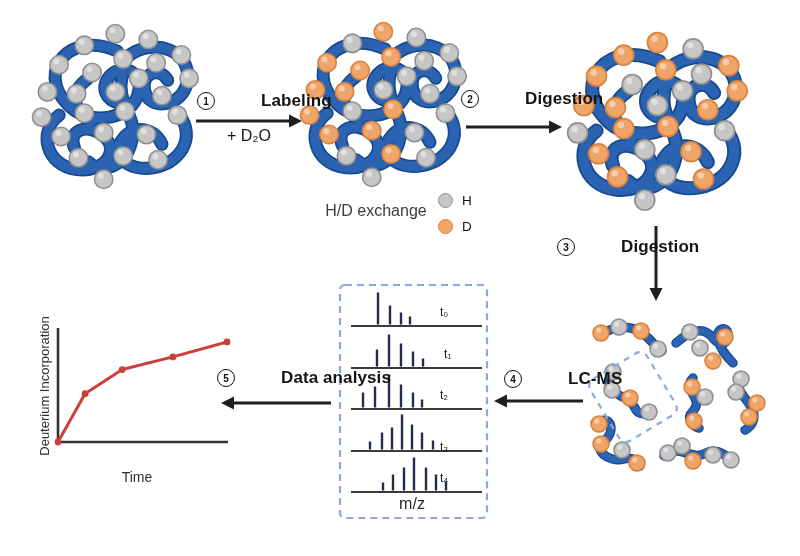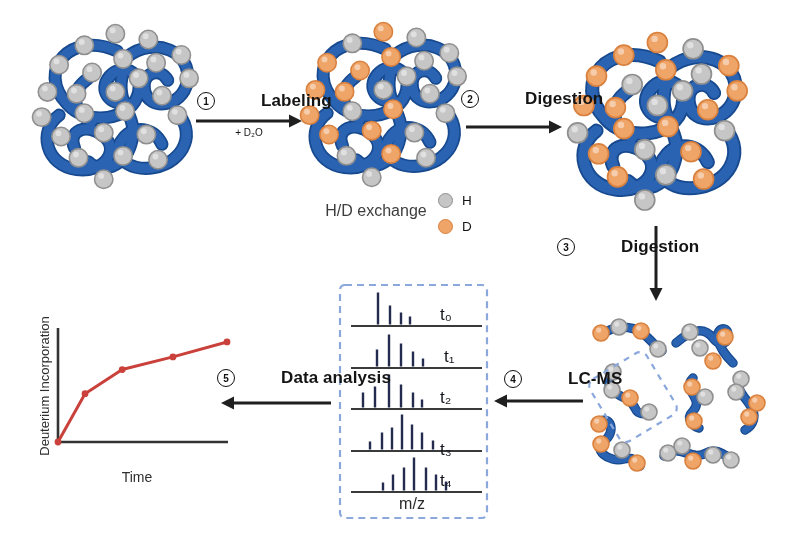--- a/index.html
+++ b/index.html
@@ -2,25 +2,25 @@
 <html><head>
 <meta charset="utf-8">
 <style>
   html,body{margin:0;padding:0;background:#fff;font-family:"Liberation Sans",sans-serif;}
   .canvas{position:relative;width:800px;height:556px;background:#ffffff;overflow:hidden;}
   #gfx{position:absolute;left:0;top:0;}
   .step{position:absolute;display:flex;align-items:center;gap:6px;color:#141414;white-space:nowrap;}
   .stepnum{width:16px;height:16px;border:1.6px solid #111;border-radius:50%;font-size:10px;font-weight:bold;
            display:flex;align-items:center;justify-content:center;flex:0 0 auto;color:#111;}
   .steplabel{font-weight:bold;font-size:17px;letter-spacing:.1px;padding-left:40px;}
-  .note{position:absolute;font-size:10px;color:#161616;text-align:center;}
+  .note{position:absolute;font-size:16px;color:#161616;text-align:center;}
   .caption{position:absolute;font-size:16px;color:#3d3d3d;text-align:center;}
   .legend-row{position:absolute;display:flex;align-items:center;gap:9px;font-size:13.5px;color:#141414;}
   .legend-dot{width:15px;height:15px;border-radius:50%;box-sizing:border-box;flex:0 0 auto;}
-  .tlabel{position:absolute;font-size:17px;color:#15181f;width:28px;}
+  .tlabel{position:absolute;font-size:12px;color:#15181f;width:28px;}
   .mz{position:absolute;font-size:16px;color:#2a2a2a;width:44px;text-align:center;}
   .ylabel{position:absolute;left:-35px;top:378px;width:160px;height:16px;text-align:center;
           font-size:13px;color:#2f2f2f;transform:rotate(-90deg);white-space:nowrap;}
   .xlabel{position:absolute;left:105px;top:469px;width:64px;text-align:center;font-size:14px;color:#2f2f2f;}
 </style>
 </head>
 <body>
 
 <div class="canvas">
   <svg id="gfx" width="800" height="556" viewBox="0 0 800 556">

